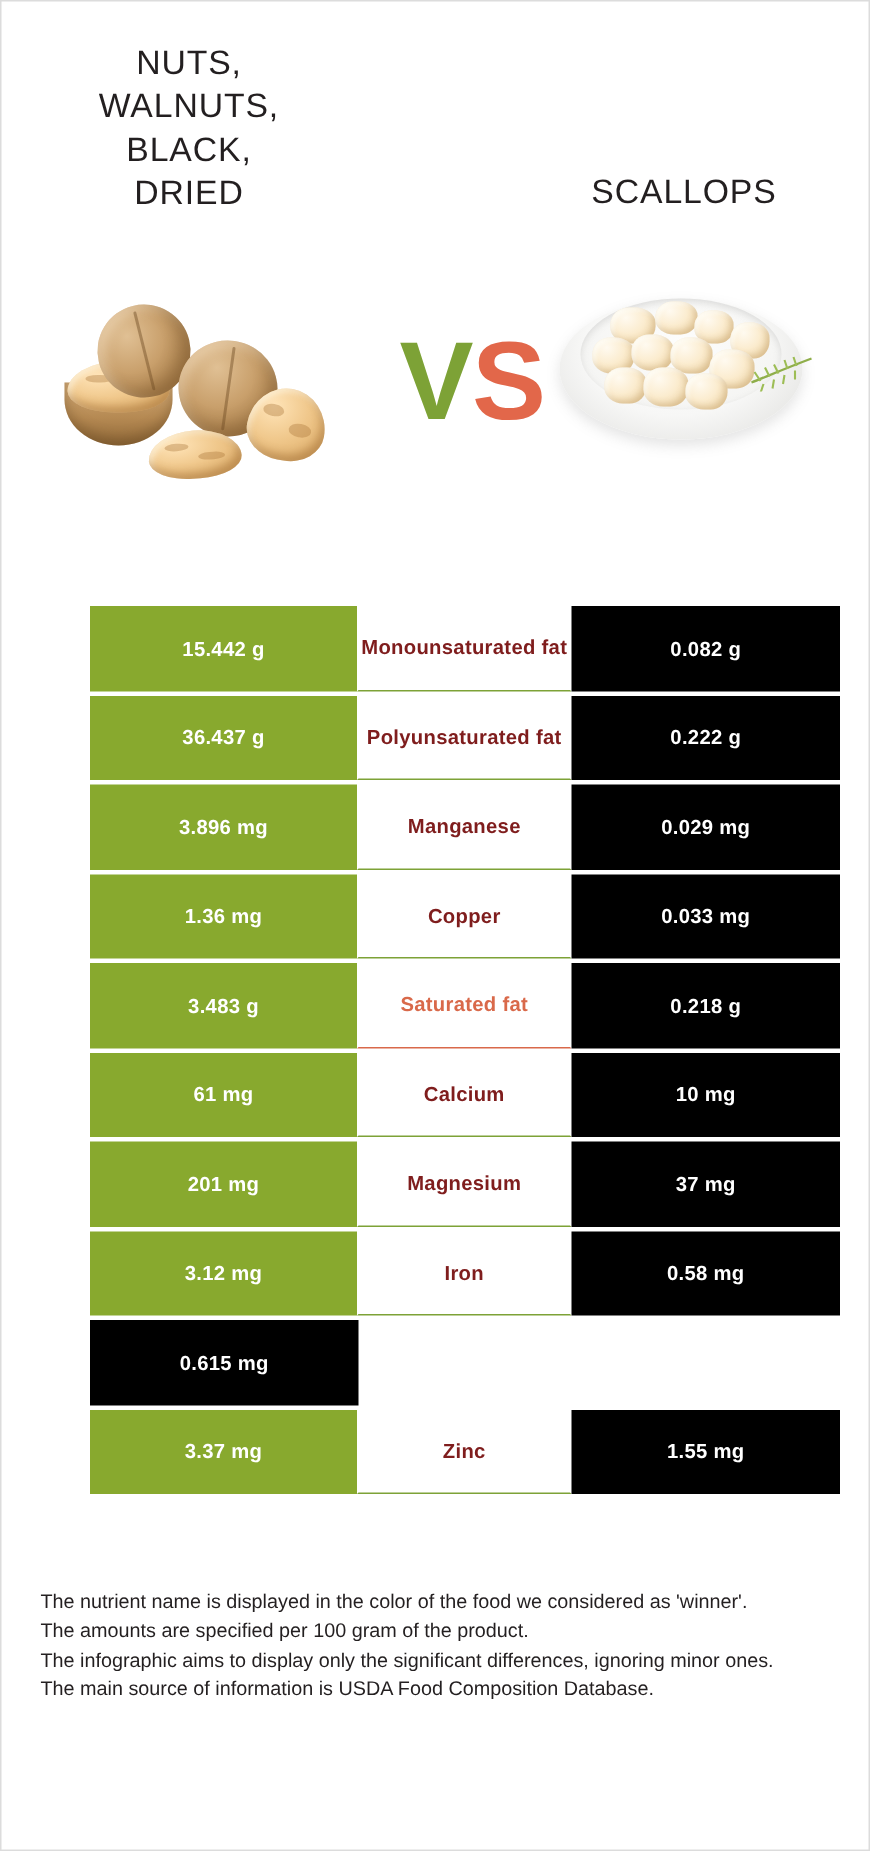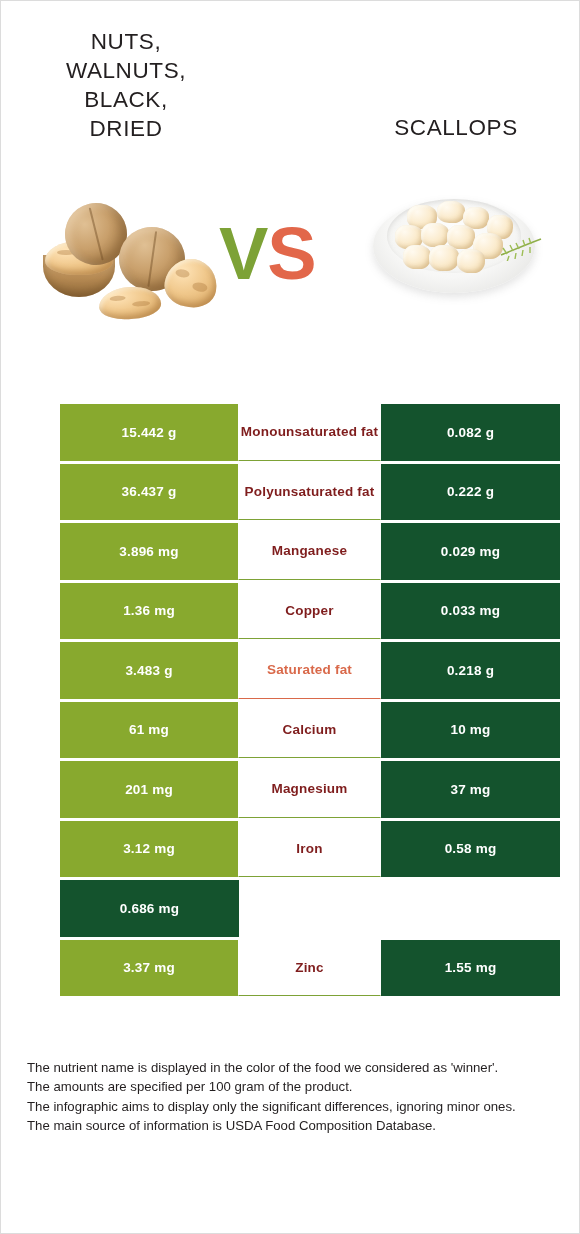--- a/index.html
+++ b/index.html
@@ -64,21 +64,21 @@
   .vs {
     position: absolute;
     left: 218px;
     top: 48px;
     width: 144px;
     height: 90px;
     font-family: "Liberation Sans", sans-serif;
     font-weight: 700;
     font-size: 74px;
     line-height: 90px;
-    text-align: left;
+    text-align: right;
     letter-spacing: -1px;
   }
   .vs .v { color: #7da236; }
   .vs .s { color: #e2674a; }
 
   
   .walnuts {
     position: absolute;
     left: 36px;
     top: 40px;
@@ -195,21 +195,21 @@
     display: flex;
     align-items: center;
     justify-content: center;
     font-family: "Liberation Sans", sans-serif;
     font-size: 13.5px;
     font-weight: 600;
     color: #ffffff;
     letter-spacing: 0.2px;
   }
   .cell-left  { background: #88a92e; }
-  .cell-right { width: 179px; background: #14532d; }
+  .cell-right { width: 179px; background: #000000; }
   .cell-mid {
     flex: 1;
     display: flex;
     align-items: center;
     justify-content: center;
     background: #ffffff;
     font-family: "Liberation Sans", sans-serif;
     font-size: 13.5px;
     font-weight: 600;
     letter-spacing: 0.2px;
@@ -333,21 +333,21 @@
       <div class="cell-right">37 mg</div>
     </div>
 
     <div class="row">
       <div class="cell-left">3.12 mg</div>
       <div class="cell-mid win-green">Iron</div>
       <div class="cell-right">0.58 mg</div>
     </div>
 
     <div class="row">
-      <div class="cell-right">0.686 mg</div>
+      <div class="cell-right">0.615 mg</div>
     </div>
 
     <div class="row">
       <div class="cell-left">3.37 mg</div>
       <div class="cell-mid win-green">Zinc</div>
       <div class="cell-right">1.55 mg</div>
     </div>
 
   </div>
 

